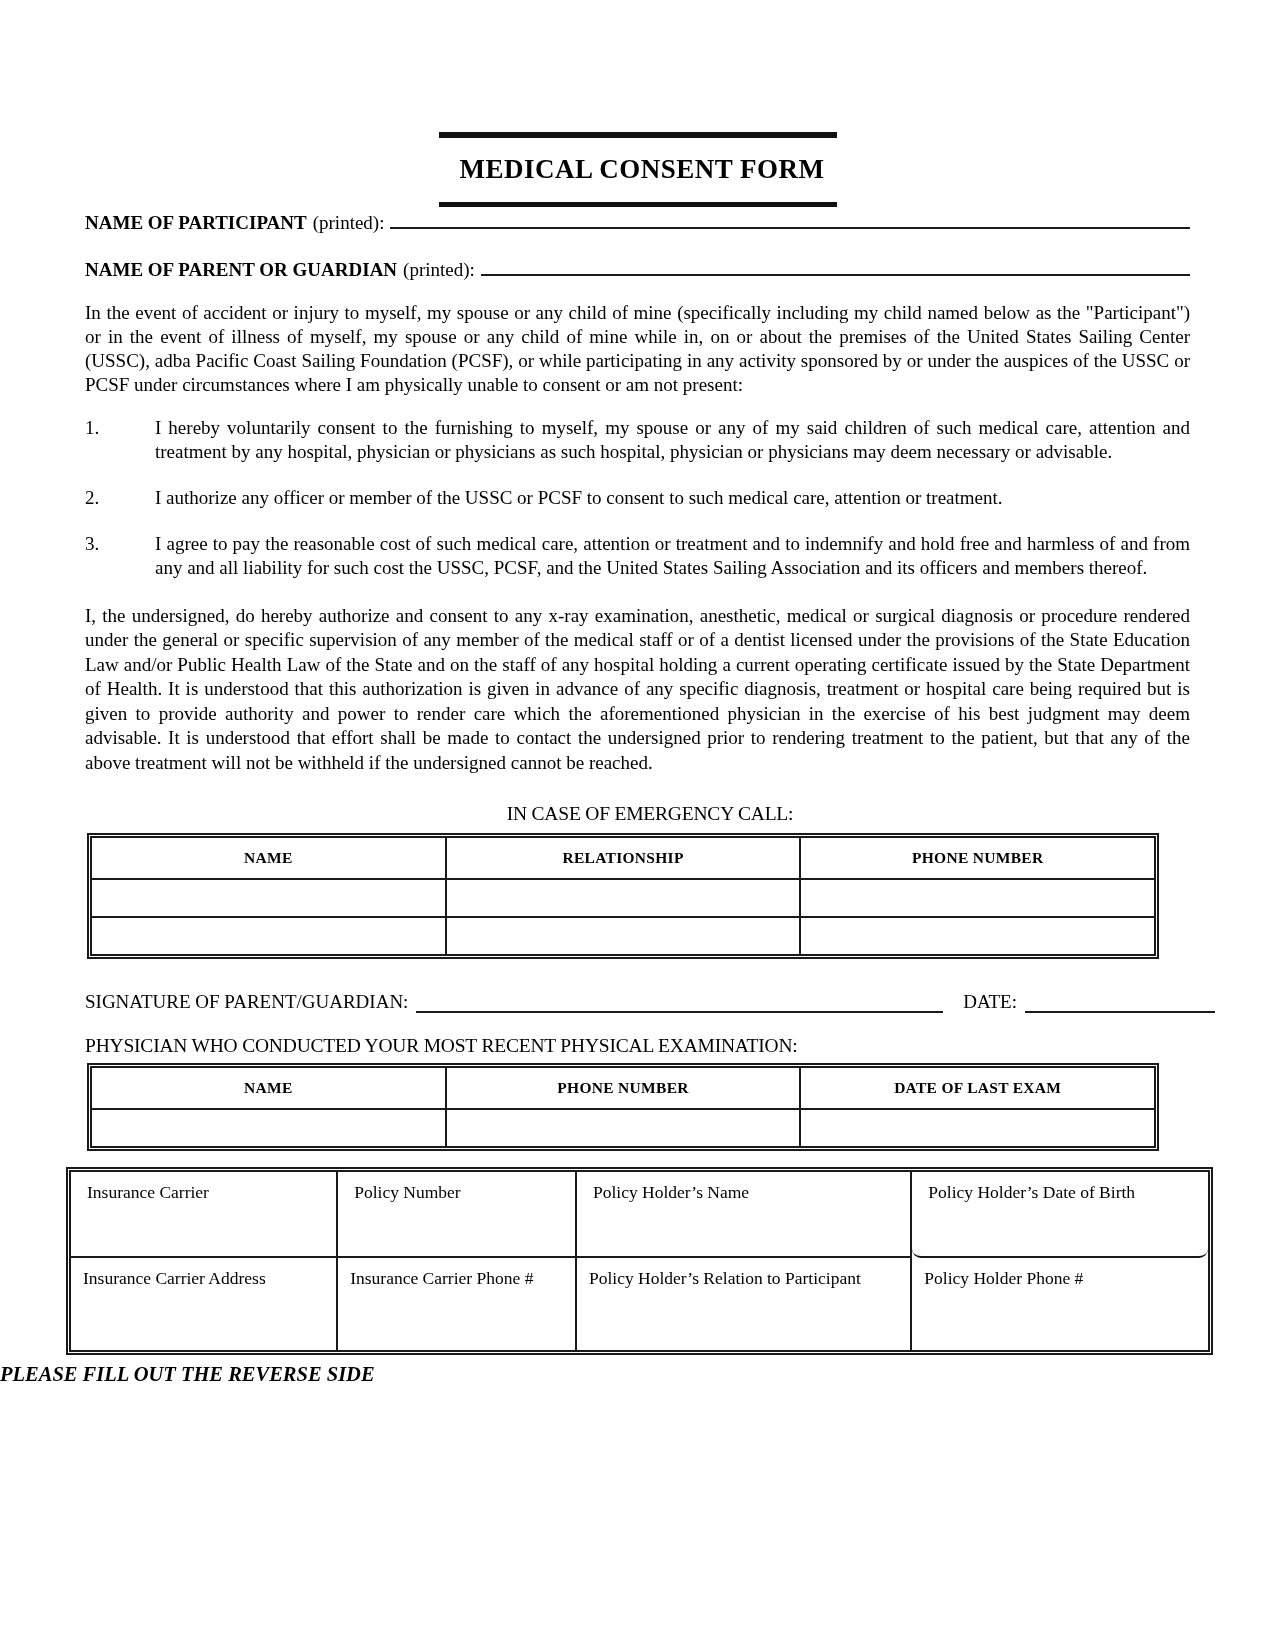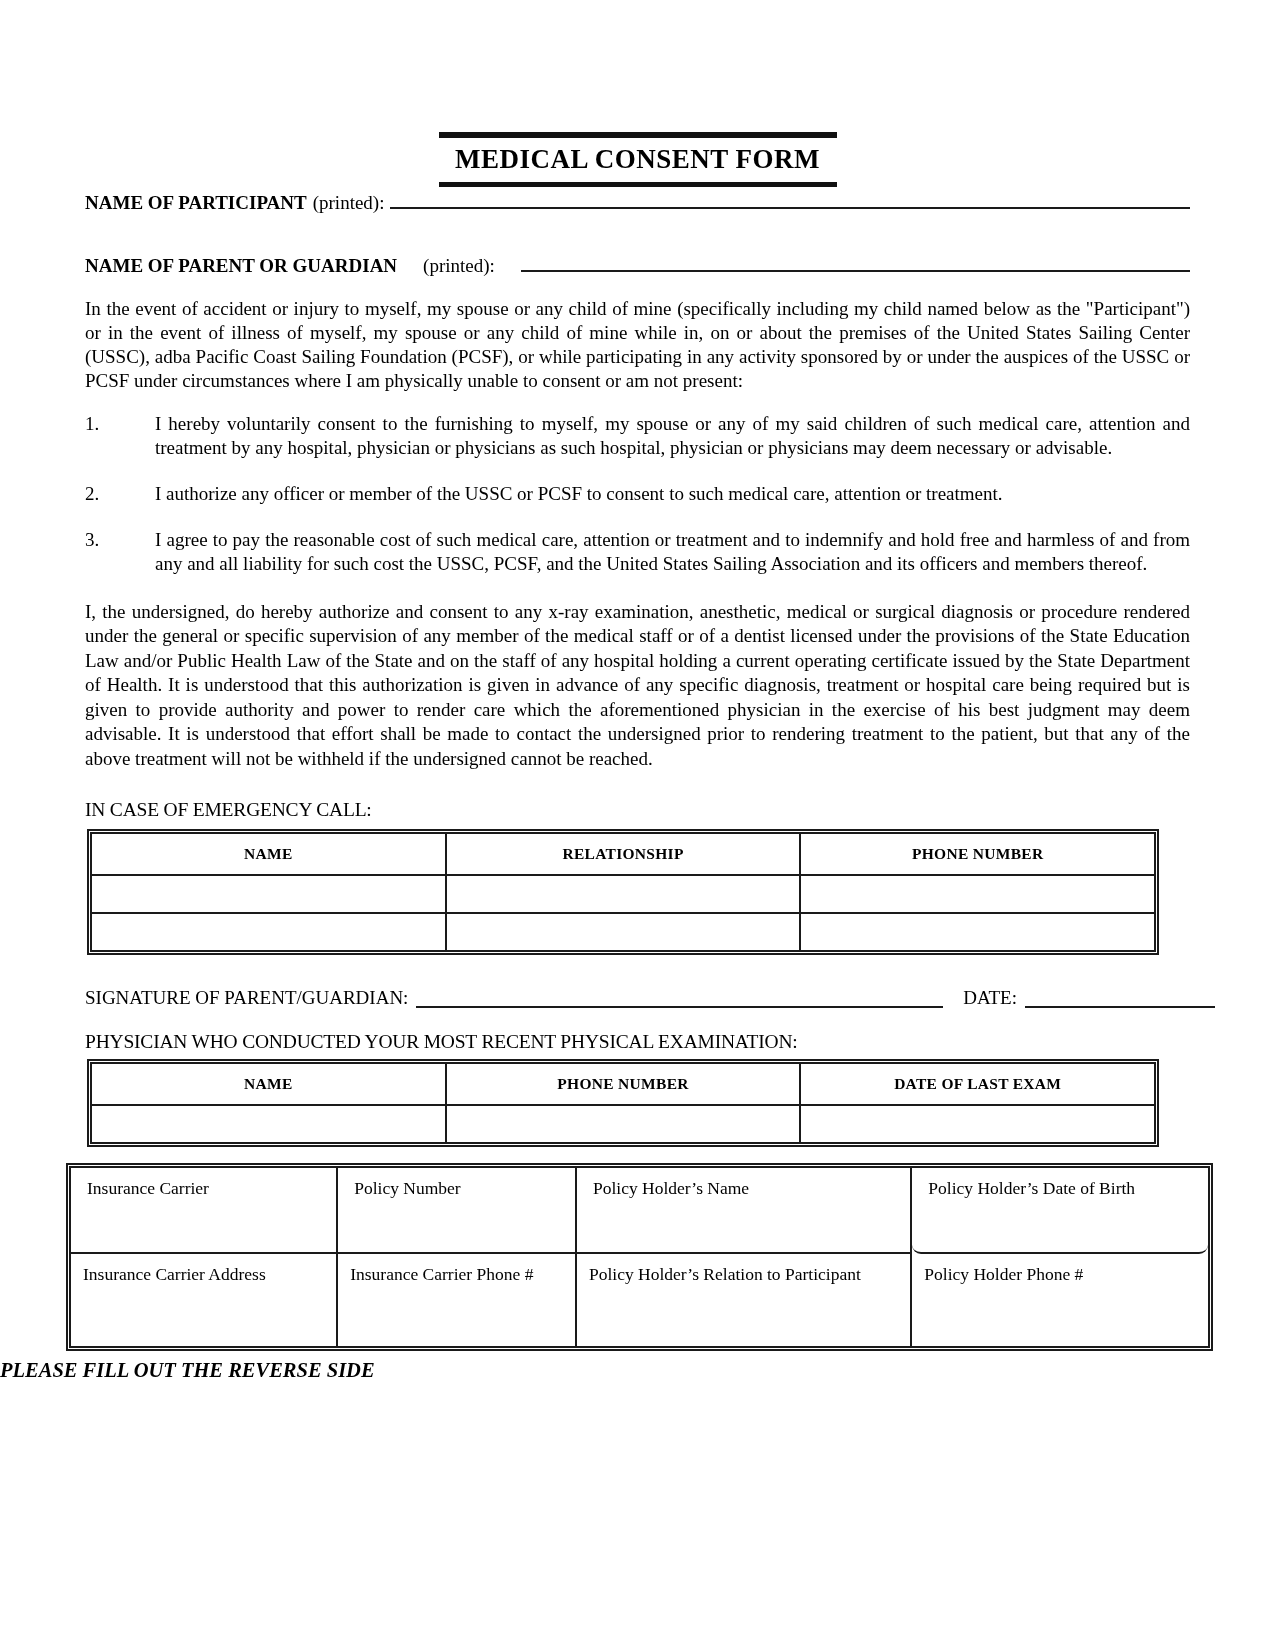--- a/index.html
+++ b/index.html
@@ -16,39 +16,39 @@
   }
 
   
   .title-block {
     width: 398px;
     margin: 132px auto 0 auto;
   }
   .title-rule-top { border-top: 6px solid #111; }
   .title-rule-bottom { border-top: 5px solid #111; }
   .title-text {
-    text-align: center;
+    text-align: right;
     font-weight: bold;
     font-size: 27px;
     letter-spacing: 0.5px;
     padding: 4px 0 5px 0;
-    margin: 2px;
+    margin: 12px;
   }
 
   
   .content { margin-left: 85px; margin-right: 85px; }
   .notice {
     margin-top: 56px;
     font-weight: bold;
     font-style: italic;
     font-size: 20px;
   }
   .name-row { display: flex; align-items: baseline; white-space: nowrap; }
   .name-row.participant { }
-  .name-row.guardian   { margin-top: 36px; gap: 20px; }
+  .name-row.guardian   { margin-top: 20px; }
   .bold-label { font-weight: bold; }
   .plain-suffix { margin-left: 6px; }
   .fill-line {
     flex: 1 1 auto;
     border-bottom: 2px solid #1a1a1a;
     height: 1.05em;
     margin-left: 6px;
     min-width: 40px;
   }
 
@@ -70,21 +70,21 @@
   .consent-item:first-child { margin-top: 0; }
   .consent-num { position: absolute; left: 0; top: 0; }
 
   
   .section-heading {
     margin-left: 85px;
     margin-right: 60px;
     font-size: 19.5px;
     letter-spacing: -0.2px;
   }
-  .emergency-heading { margin-top: 28px; }
+  .emergency-heading { margin-top: 28px; text-align: center; }
   .physician-heading { margin-top: 22px; }
 
   
   table { border-collapse: separate; border-spacing: 0; table-layout: fixed; }
   .grid-table {
     width: 1072px;
     margin-left: 87px;
     margin-top: 8px;
     border: 5px double #1a1a1a;
   }
@@ -101,21 +101,21 @@
     text-align: center;
     letter-spacing: 0.3px;
     height: 40px;
     vertical-align: middle;
   }
   .grid-table td.blank { height: 36px; }
 
   
   .sig-row {
     display: flex;
-    align-items: flex-start;
+    align-items: center;
     margin: 32px 60px 0 85px;
     white-space: nowrap;
   }
   .sig-line { flex: 1 1 auto; border-bottom: 2px solid #1a1a1a; height: 1.0em; margin-left: 8px; }
   .date-label { margin-left: 20px; }
   .date-line { flex: 0 0 190px; border-bottom: 2px solid #1a1a1a; height: 1.0em; margin-left: 8px; }
 
   .physician-table { margin-top: 6px; }
 
   

